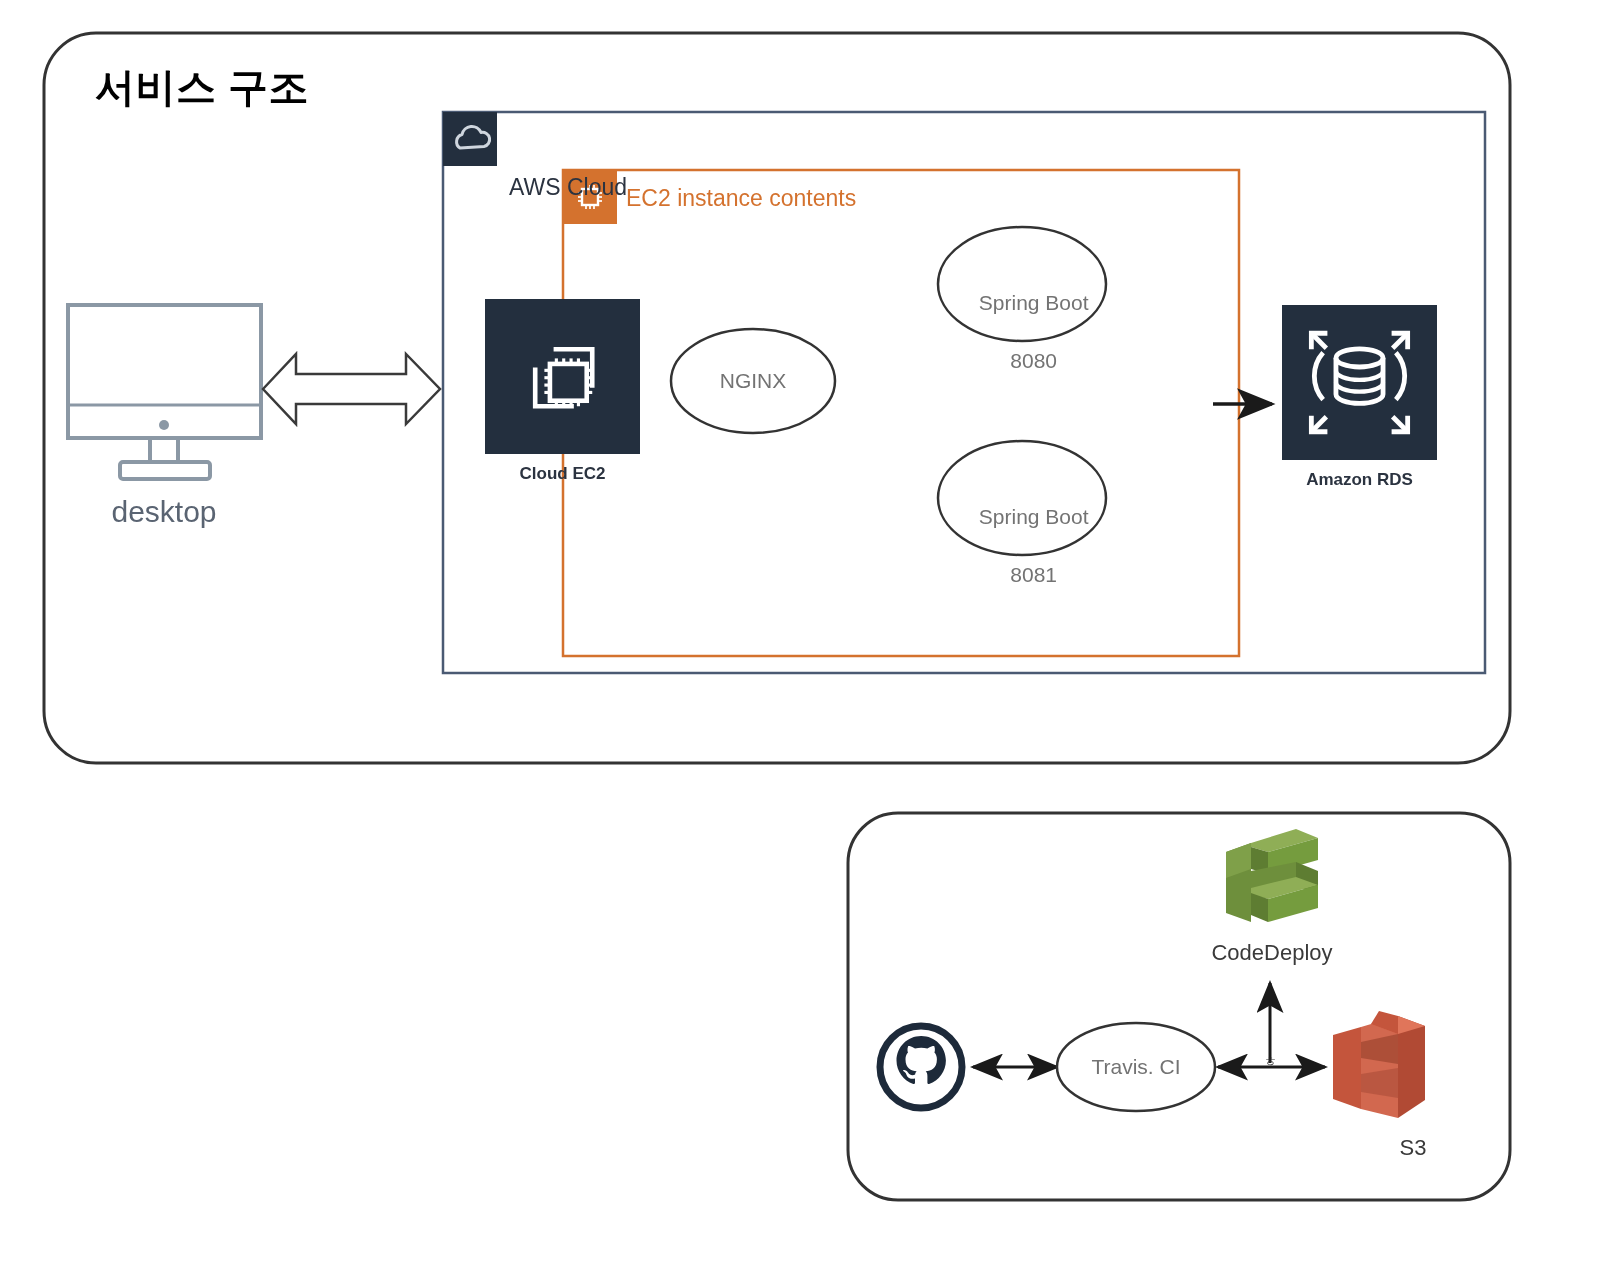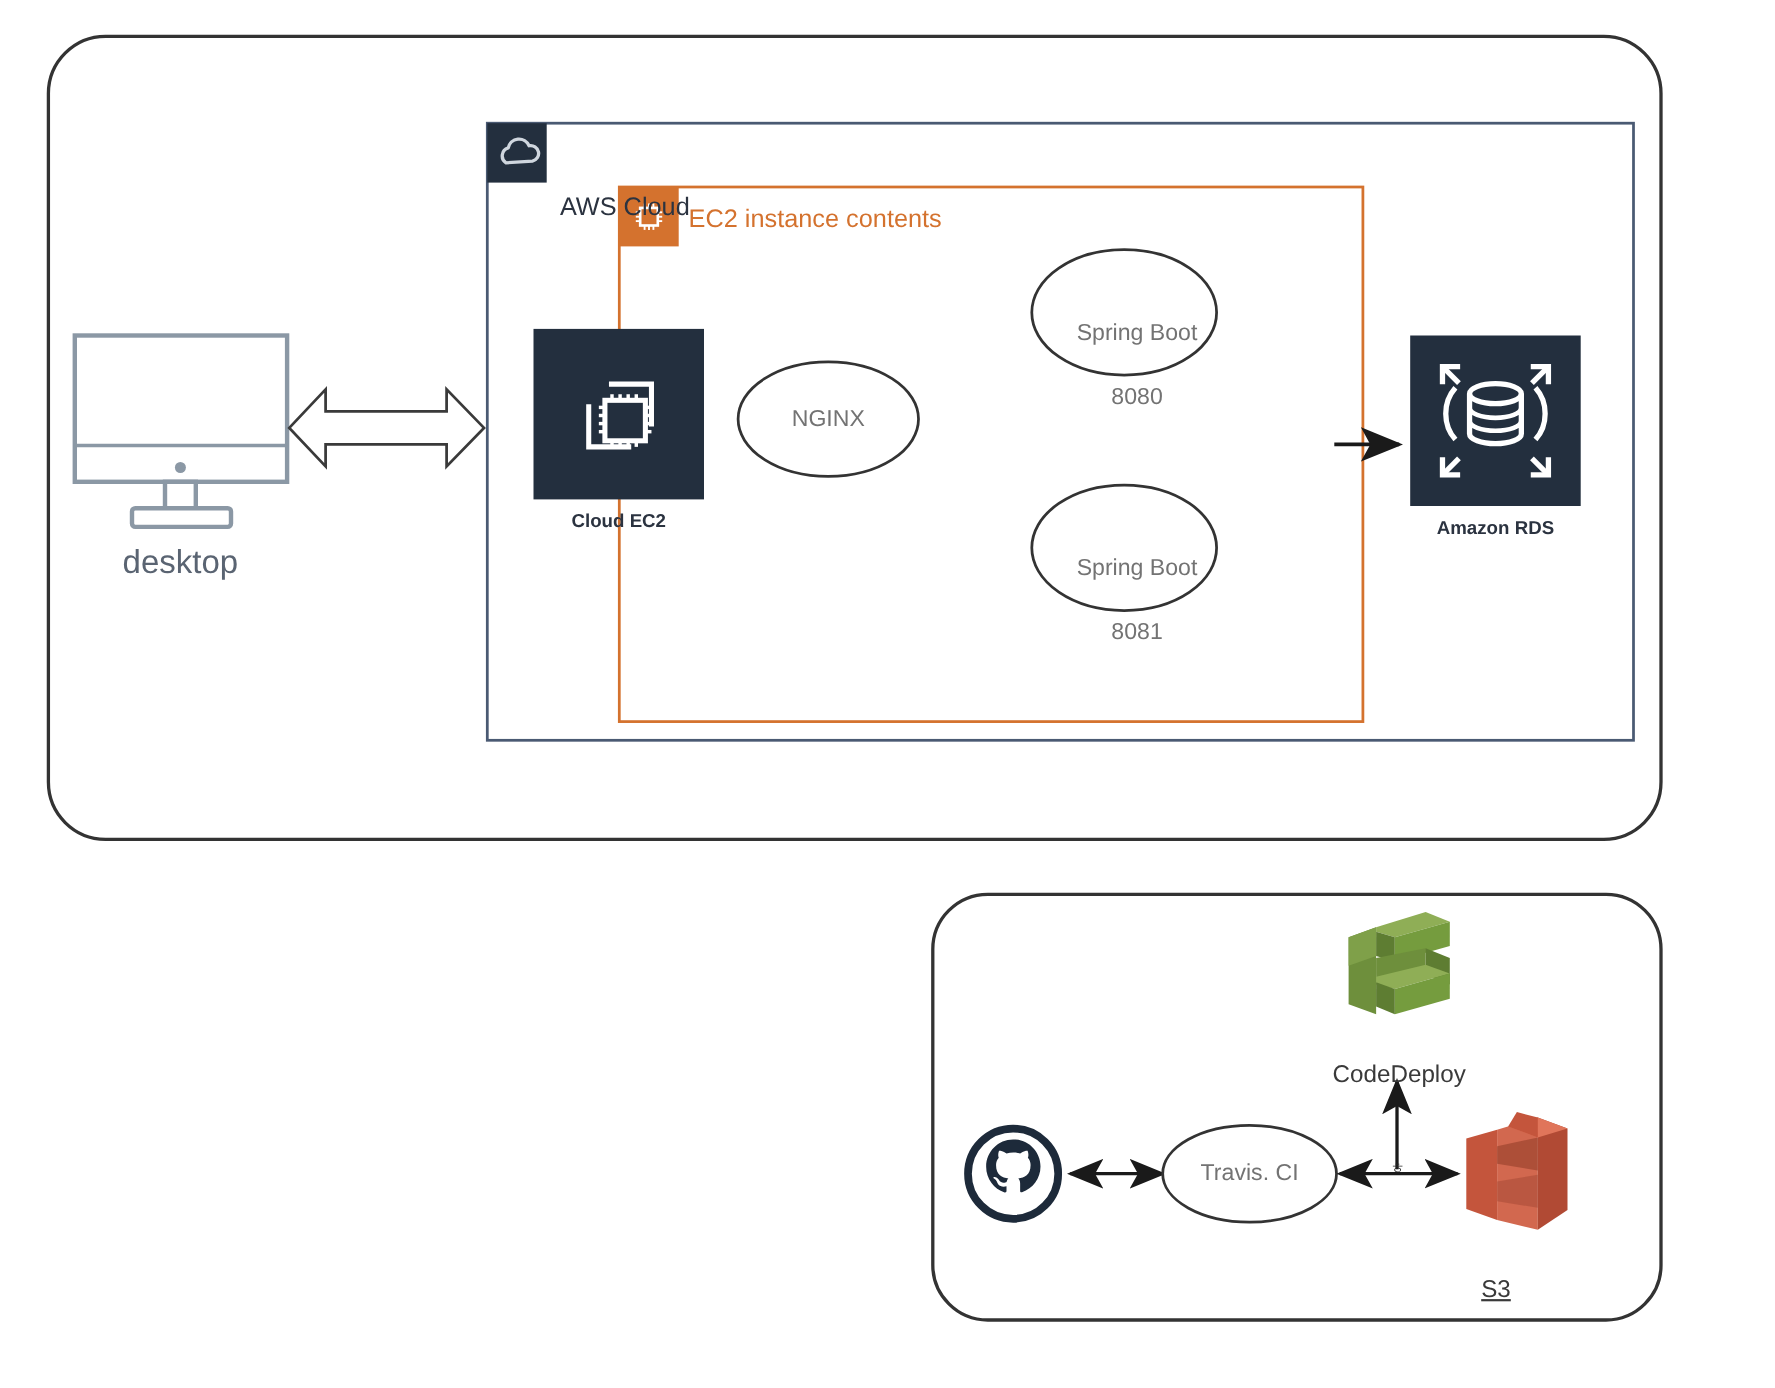--- a/index.html
+++ b/index.html
@@ -54,21 +54,20 @@
   .icon-caption-bold {
     font-size: 17px;
     font-weight: bold;
     color: #2b3340;
     text-align: center;
   }
   .icon-caption {
     font-size: 22px;
     color: #3a3a3a;
     text-align: center;
-    margin-top: 24px;
   }
   .desktop-caption {
     font-size: 30px;
     color: #5a6472;
     text-align: center;
   }
   .tiny-mark {
     font-size: 13px;
     color: #2a2a2a;
   }
@@ -246,20 +245,21 @@
       <polygon points="1268,852 1318,838 1318,860 1268,874" fill="#759C3E"></polygon>
       <polygon points="1251,871 1296,862 1296,886 1251,893" fill="#6E8F3C"></polygon>
       <polygon points="1296,862 1318,871 1318,895 1296,886" fill="#5E7D32"></polygon>
       <polygon points="1251,895 1268,899 1318,885 1296,877 1251,888" fill="#8FAE56"></polygon>
       <polygon points="1268,899 1318,885 1318,908 1268,922" fill="#759C3E"></polygon>
       <polygon points="1251,893 1268,899 1268,922 1251,915" fill="#5E7D32"></polygon>
       <polygon points="1226,852 1251,843 1251,869 1226,878" fill="#7FA049"></polygon>
     </g>
   </svg>
 
+  <div class="txt section-title" style="left:95px; top:60px;">서비스 구조</div>
 
   <div class="txt aws-label" style="left:509px; top:126px;">AWS Cloud</div>
 
   <div class="txt ec2-label" style="left:626px; top:185px;">EC2 instance contents</div>
 
   <div class="txt desktop-caption" style="left:64px; top:495px; width:200px;">desktop</div>
 
   <div class="txt icon-caption-bold" style="left:485px; top:464px; width:155px;">Cloud EC2</div>
 
   <div class="txt node-label" style="left:673px; top:369px; width:160px;">NGINX</div>
@@ -274,17 +274,17 @@
     <span>8081</span>
   </div>
 
   <div class="txt icon-caption-bold" style="left:1282px; top:470px; width:155px;">Amazon RDS</div>
 
 
   <div class="txt icon-caption" style="left:1182px; top:940px; width:180px;">CodeDeploy</div>
 
   <div class="txt node-label" style="left:1056px; top:1055px; width:160px;">Travis. CI</div>
 
-  <div class="txt icon-caption" style="left:1280px; top:1135px; width:160px;text-decoration:underline;">S3</div>
+  <div class="txt icon-caption" style="left:1333px; top:1135px; width:160px;">S3</div>
 
   <div class="txt tiny-mark" style="left:1264px; top:1053px;">ㅎ</div>
 
 </div>
 
 </body></html>

